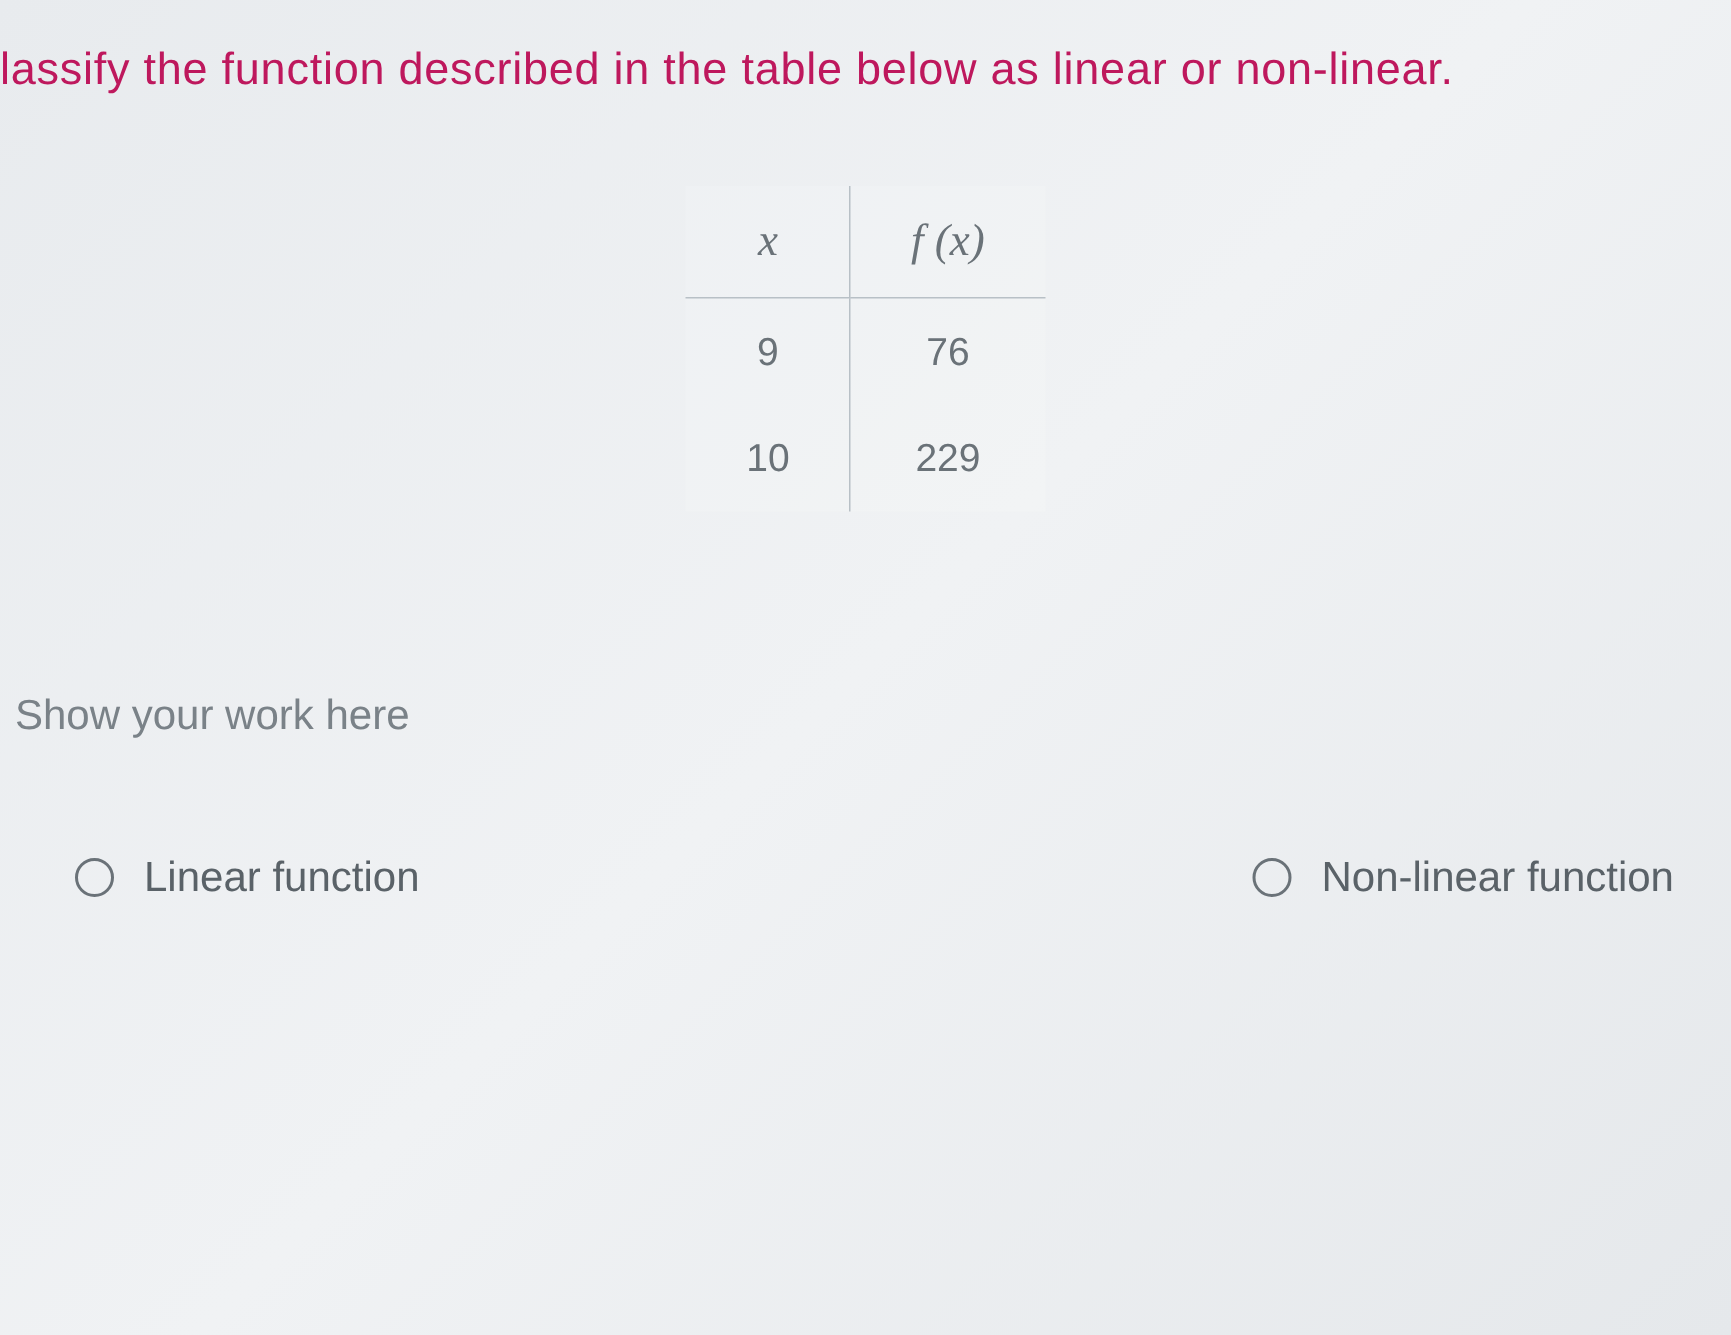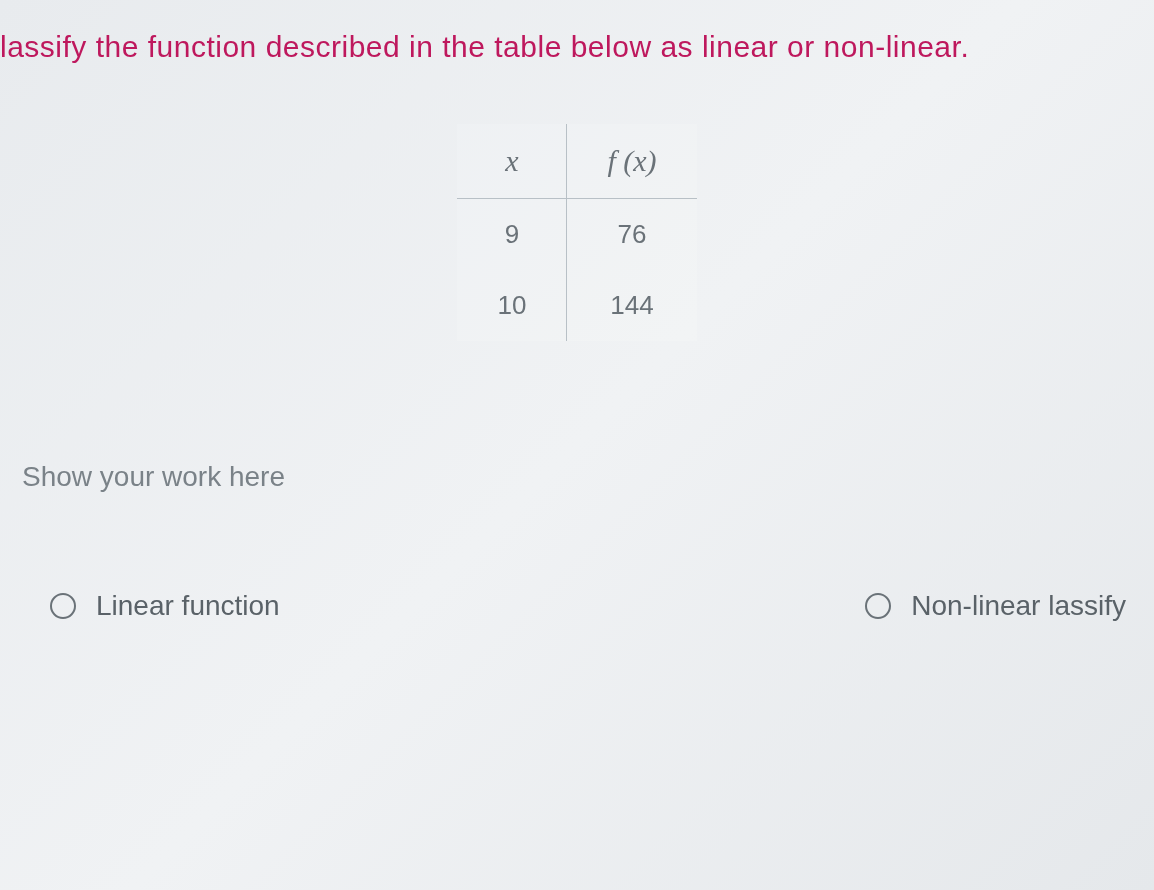--- a/index.html
+++ b/index.html
@@ -51,27 +51,27 @@
     }
     .func-table td:first-child {
       border-right: 1px solid #b8c0c6;
     }
     .func-table td {
       font-family: Arial, sans-serif;
     }
     .show-work {
       font-size: 28px;
       color: #7a8288;
-      padding-left: 22px;
-      margin-bottom: 97px;
+      padding-left: 10px;
+      margin-bottom: 76px;
     }
     .options-row {
       display: flex;
       justify-content: space-between;
-      padding: 0 28px 0 50px;
+      padding: 0 38px 0 50px;
       align-items: center;
     }
     .option {
       display: flex;
       align-items: center;
       gap: 20px;
       font-size: 28px;
       color: #5a6268;
       cursor: pointer;
     }
@@ -97,30 +97,30 @@
         <th>f (x)</th>
       </tr>
     </thead>
     <tbody>
       <tr>
         <td>9</td>
         <td>76</td>
       </tr>
       <tr>
         <td>10</td>
-        <td>144</td>
+        <td>229</td>
       </tr>
     </tbody>
   </table>
 </div>
 
 <div class="show-work">Show your work here</div>
 
 <div class="options-row">
   <div class="option">
     <span class="radio-circle"></span>
     <span>Linear function</span>
   </div>
   <div class="option">
     <span class="radio-circle"></span>
-    <span>Non-linear lassify</span>
+    <span>Non-linear function</span>
   </div>
 </div>
 
 </body></html>

